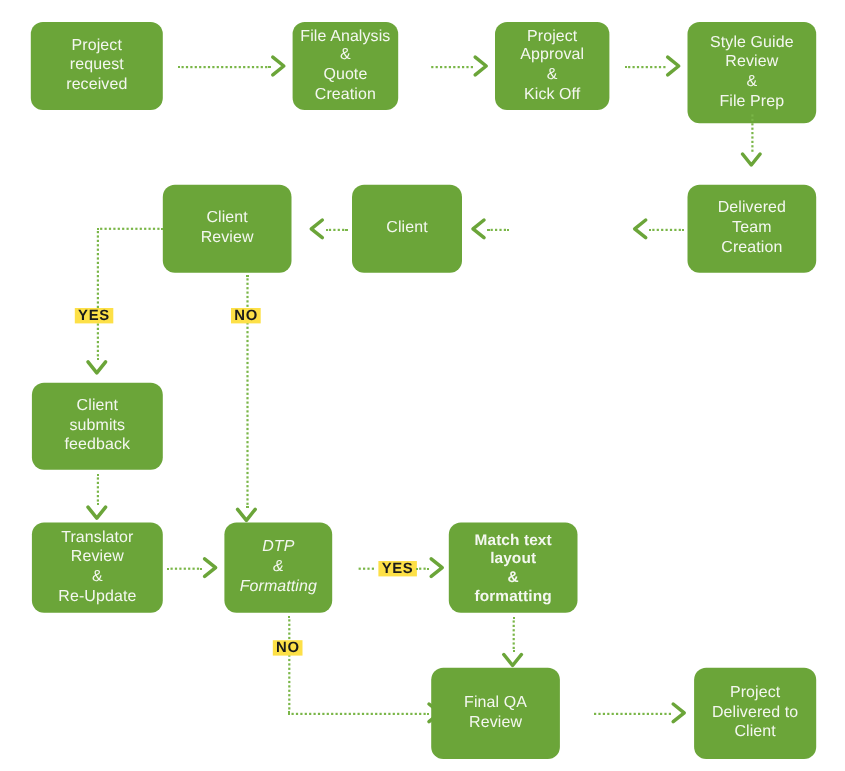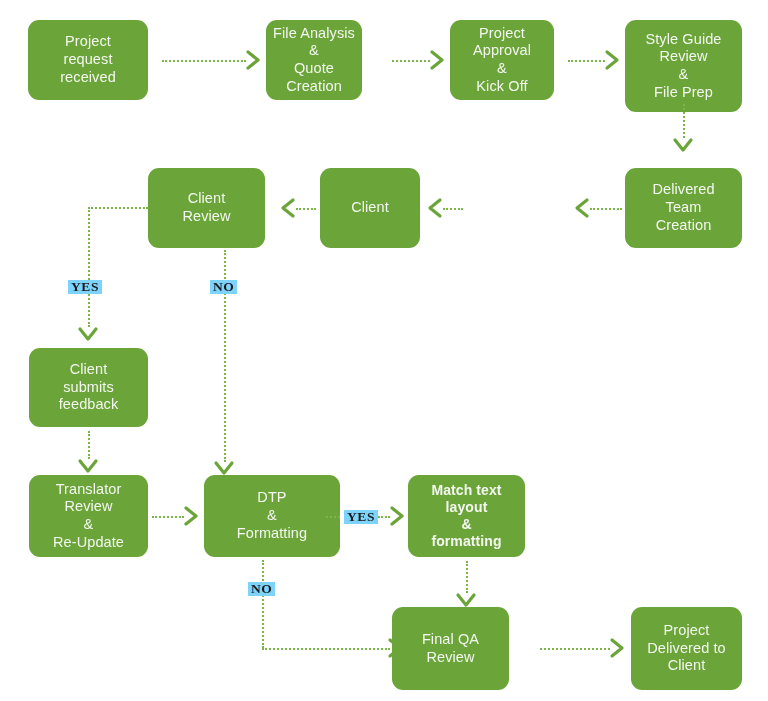--- a/index.html
+++ b/index.html
@@ -30,24 +30,23 @@
   }
   .node.small{font-size:14px;font-weight:bold;}
 
   
   .branch-label{
     position:absolute;
     color:#1b1b1b;
     font-size:13.5px;
     font-weight:700;
     letter-spacing:.6px;
-    background:#7dd3fc;
+    background:#fde047;
     padding:0 3px;
     line-height:1;
-    font-family:Liberation Serif, serif;
   }
 
   
   .conn{position:absolute;}
   .conn.h{
     height:0;
     border-top:2.5px dotted #7ab648;
   }
   .conn.v{
     width:0;
@@ -148,21 +147,21 @@
   <div class="conn v" style="left:88px;top:431px;height:28px;"></div>
   <svg class="chev" style="left:78px;top:459px;width:20px;height:16px;">
       <path d="M2,2 L10,12 L18,2"></path>
     </svg>
 
   <div class="node" style="left:29px;top:475px;width:119px;height:82px;">Translator
 Review
 &amp;
 Re-Update</div>
 
-  <div class="node" style="left:204px;top:475px;width:136px;height:82px;">DTP
+  <div class="node" style="left:204px;top:475px;width:98px;height:82px;font-style:italic;">DTP
 &amp;
 Formatting</div>
 
   <div class="node small" style="left:408px;top:475px;width:117px;height:82px;">Match text
 layout
 &amp;
 formatting</div>
 
   <div class="conn h" style="left:152px;top:516px;width:32px;"></div>
   <svg class="chev" style="left:184px;top:506px;width:16px;height:20px;">

